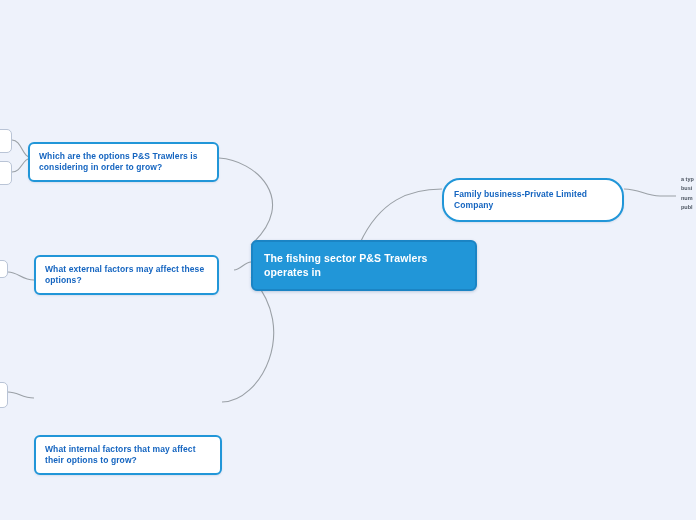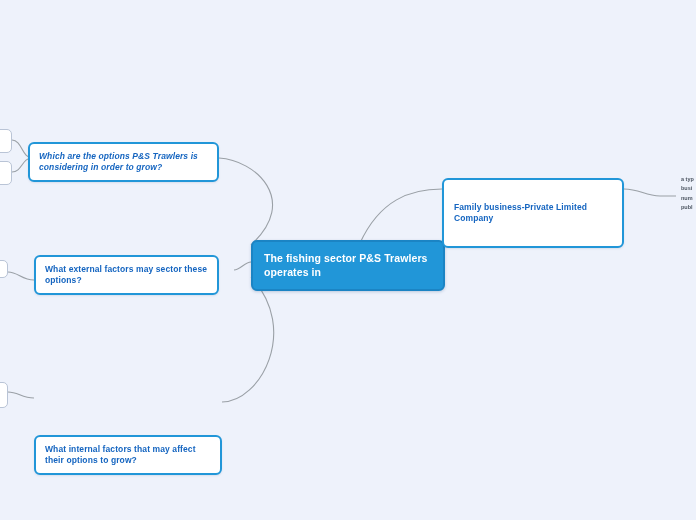--- a/index.html
+++ b/index.html
@@ -54,21 +54,22 @@
     color: #ffffff;
     font-size: 10.5px;
     line-height: 1.38;
     padding: 9px 11px;
     border-radius: 6px;
     box-shadow: 0 1px 3px rgba(40,80,130,0.25);
   }
 
   .node.leaf-right {
     font-size: 8.5px;
-    padding: 22px 10px;
+    padding: 9px 10px;
+    border-radius: 18px;
   }
 
   
   .node.edge-stub {
     background: #ffffff;
     border: 1px solid #b9c4d6;
     color: #59636f;
     font-weight: bold;
     font-size: 6px;
     line-height: 1.5;
@@ -104,30 +105,30 @@
     <path d="M624,189 C 640,189 645,196 660,196 L 676,196" fill="none" stroke="#9aa0a6" stroke-width="1.1"></path>
 
     <path d="M12,140 C 22,140 22,158 32,158" fill="none" stroke="#9aa0a6" stroke-width="1.1"></path>
     <path d="M12,172 C 22,172 22,158 32,158" fill="none" stroke="#9aa0a6" stroke-width="1.1"></path>
 
     <path d="M8,272 C 18,272 22,280 34,280" fill="none" stroke="#9aa0a6" stroke-width="1.1"></path>
 
     <path d="M8,392 C 18,392 22,398 34,398" fill="none" stroke="#9aa0a6" stroke-width="1.1"></path>
   </svg>
 
-  <div class="node center" style="left:251px; top:240px; width:194px;">
+  <div class="node center" style="left:251px; top:240px; width:226px;">
     <span>The fishing sector P&amp;S Trawlers operates in</span>
   </div>
 
-  <div class="node" style="left:28px; top:142px; width:191px;font-style:italic;">
+  <div class="node" style="left:28px; top:142px; width:191px;">
     <span>Which are the options P&amp;S Trawlers is considering in order to grow?</span>
   </div>
 
   <div class="node" style="left:34px; top:255px; width:185px;">
-    <span>What external factors may sector these options?</span>
+    <span>What external factors may affect these options?</span>
   </div>
 
   <div class="node" style="left:34px; top:387px; width:188px;margin-top:48px;">
     <span>What internal factors that may affect their options to grow?</span>
   </div>
 
   <div class="node leaf-right" style="left:442px; top:178px; width:182px;">
     <span>Family business-Private Limited Company</span>
   </div>
 

